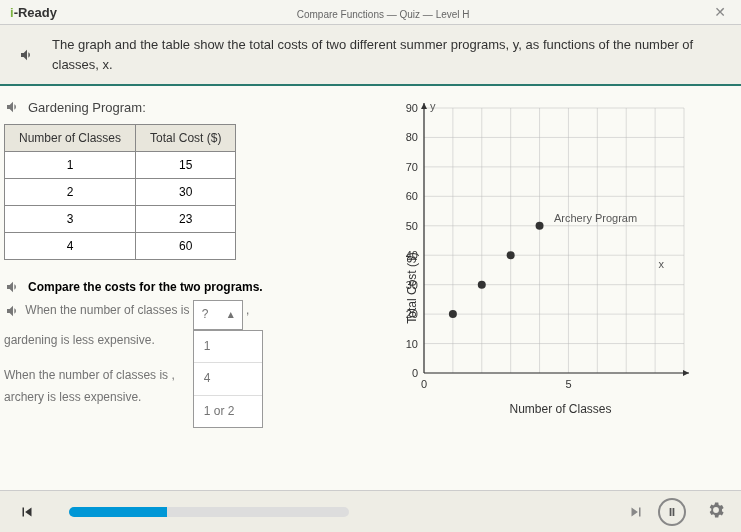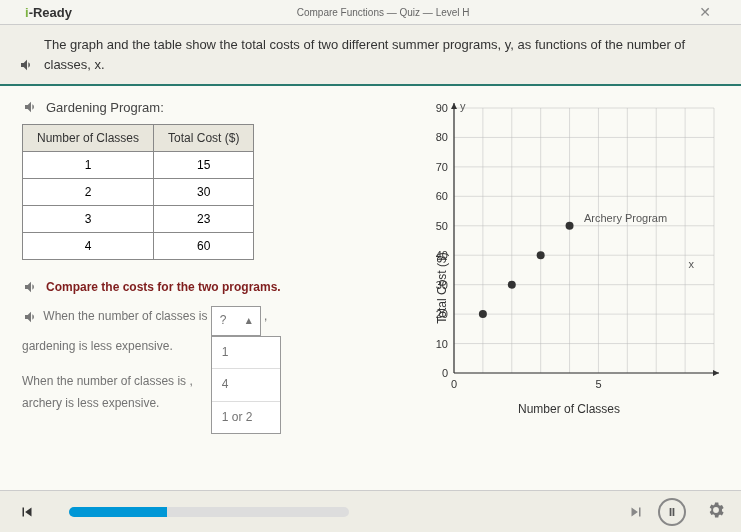--- a/index.html
+++ b/index.html
@@ -1,33 +1,33 @@
 <!DOCTYPE html>
 <html><head>
 <meta charset="utf-8">
 <style>
 *{margin:0;padding:0;box-sizing:border-box;font-family:Arial,Helvetica,sans-serif}
 body{background:#4a4a4a;width:741px;height:532px;overflow:hidden;position:relative}
 .app{background:#f5f5f0;width:100%;height:100%;display:flex;flex-direction:column}
-.topbar{display:flex;align-items:center;padding:4px 25px;border-bottom:1px solid #ccc;font-size:11px;color:#333}
+.topbar{display:flex;align-items:flex-end;padding:4px 10px;border-bottom:1px solid #ccc;font-size:11px;color:#333}
 .logo{font-weight:bold;font-size:13px}
 .logo-i{color:#7cb342}
 .breadcrumb{flex:1;text-align:center;color:#666;font-size:10px}
 .close{font-size:14px;color:#888;cursor:pointer;padding:0 5px}
-.problem{background:#f0efe8;padding:10px 18px;display:flex;align-items:flex-end;gap:8px;font-size:13px;color:#333;line-height:1.5;border-bottom:2px solid #2a7a6f}
+.problem{background:#f0efe8;padding:10px 18px;display:flex;align-items:center;gap:16px;font-size:13px;color:#333;line-height:1.5;border-bottom:2px solid #2a7a6f}
 .speaker{width:18px;height:18px;flex-shrink:0;display:flex;align-items:center;justify-content:center}
 .speaker svg{width:16px;height:16px}
-.main{flex:1;display:flex;padding:12px 22px;gap:32px;background:#fafaf5}
+.main{flex:1;display:flex;padding:12px 4px;gap:20px;background:#fafaf5}
 .left{flex:0 0 360px}
 .right{flex:1;position:relative}
 .section-label{display:flex;align-items:center;gap:6px;font-size:13px;color:#444;margin-bottom:8px}
 table.data{border-collapse:collapse;margin-bottom:18px;background:#fff}
 table.data th,table.data td{border:1px solid #888;padding:6px 14px;font-size:12px;text-align:center}
 table.data th{background:#e8e6dc;font-weight:normal;color:#333}
-.prompt{display:flex;align-items:center;gap:6px;font-size:12px;color:#7f1d1d;margin-bottom:10px;font-weight:bold}
+.prompt{display:flex;align-items:center;gap:6px;font-size:12px;color:#000000;margin-bottom:4px;font-weight:bold}
 .sentence{font-size:12px;color:#737373;line-height:1.8;margin-bottom:14px}
 .dropdown-group{position:relative;display:inline-block;vertical-align:top}
 .dropdown-btn{border:1px solid #999;background:#fff;padding:3px 8px;font-size:12px;min-width:50px;display:inline-flex;justify-content:space-between;align-items:center;gap:6px}
 .dropdown-list{position:absolute;top:100%;left:0;background:#fff;border:1px solid #999;min-width:70px;z-index:10}
 .dropdown-list div{padding:5px 10px;font-size:12px;border-bottom:1px solid #ddd;cursor:pointer}
 .dropdown-list div:last-child{border-bottom:none}
 .chart{position:relative;width:310px;height:300px}
 .chart svg{width:100%;height:100%}
 .axis-label-y{position:absolute;left:-8px;top:50%;transform:translateY(-50%) rotate(-90deg);transform-origin:center;font-size:12px;color:#333;white-space:nowrap}
 .axis-label-x{text-align:center;font-size:12px;color:#333;margin-top:4px}

